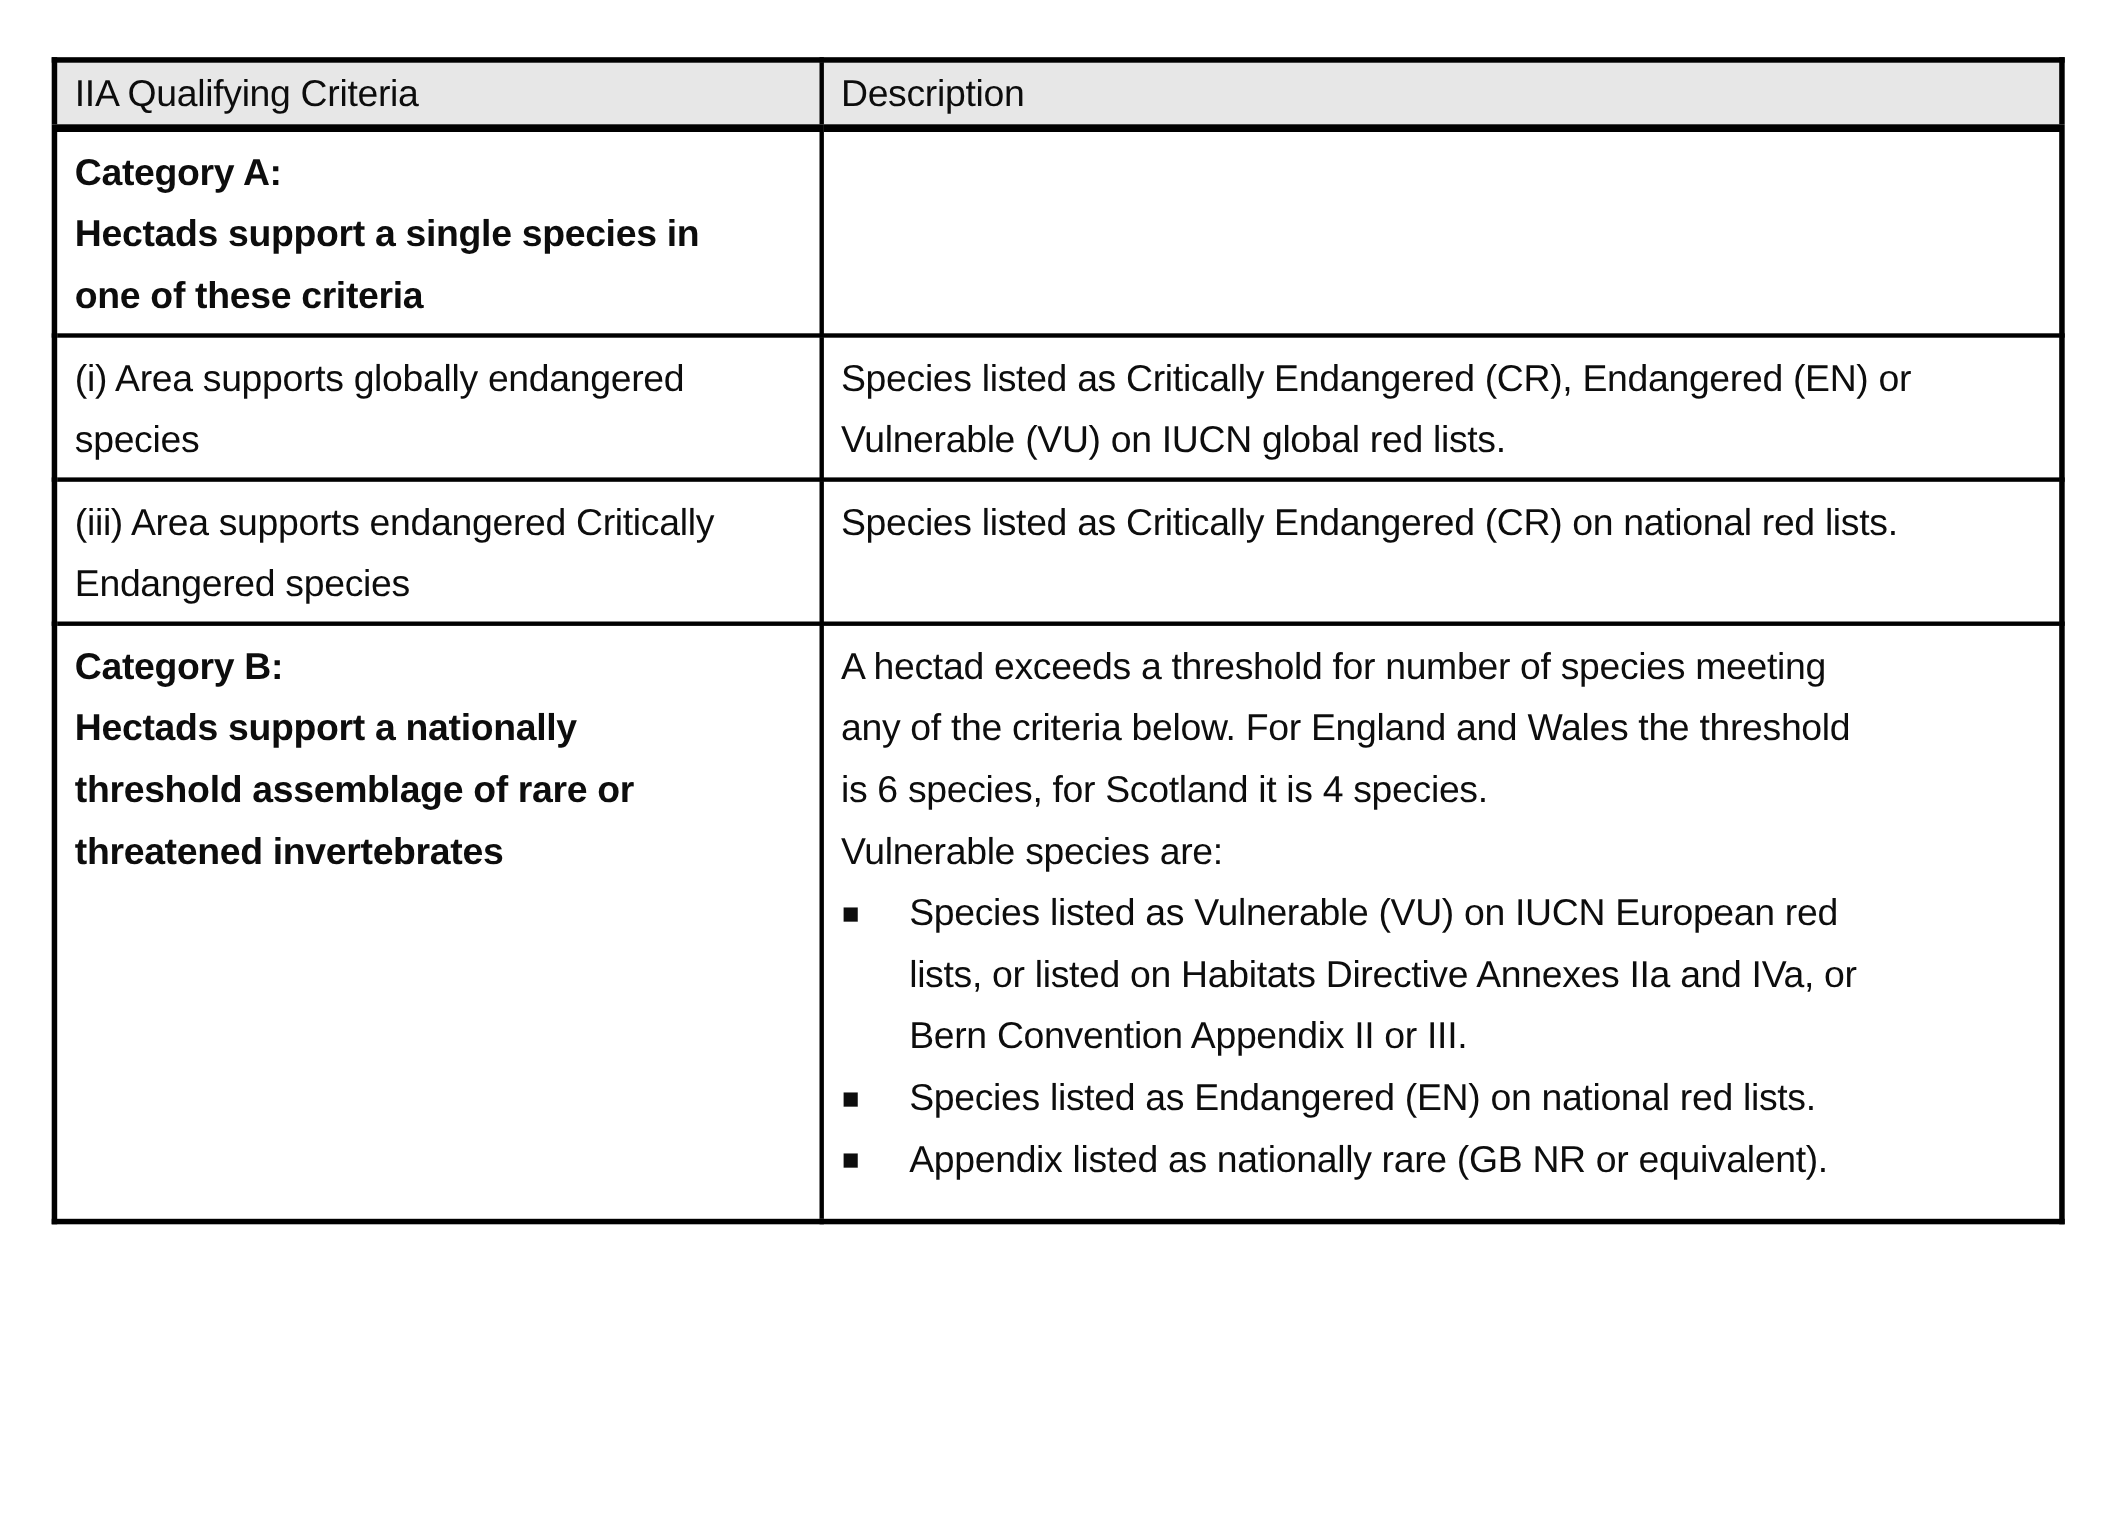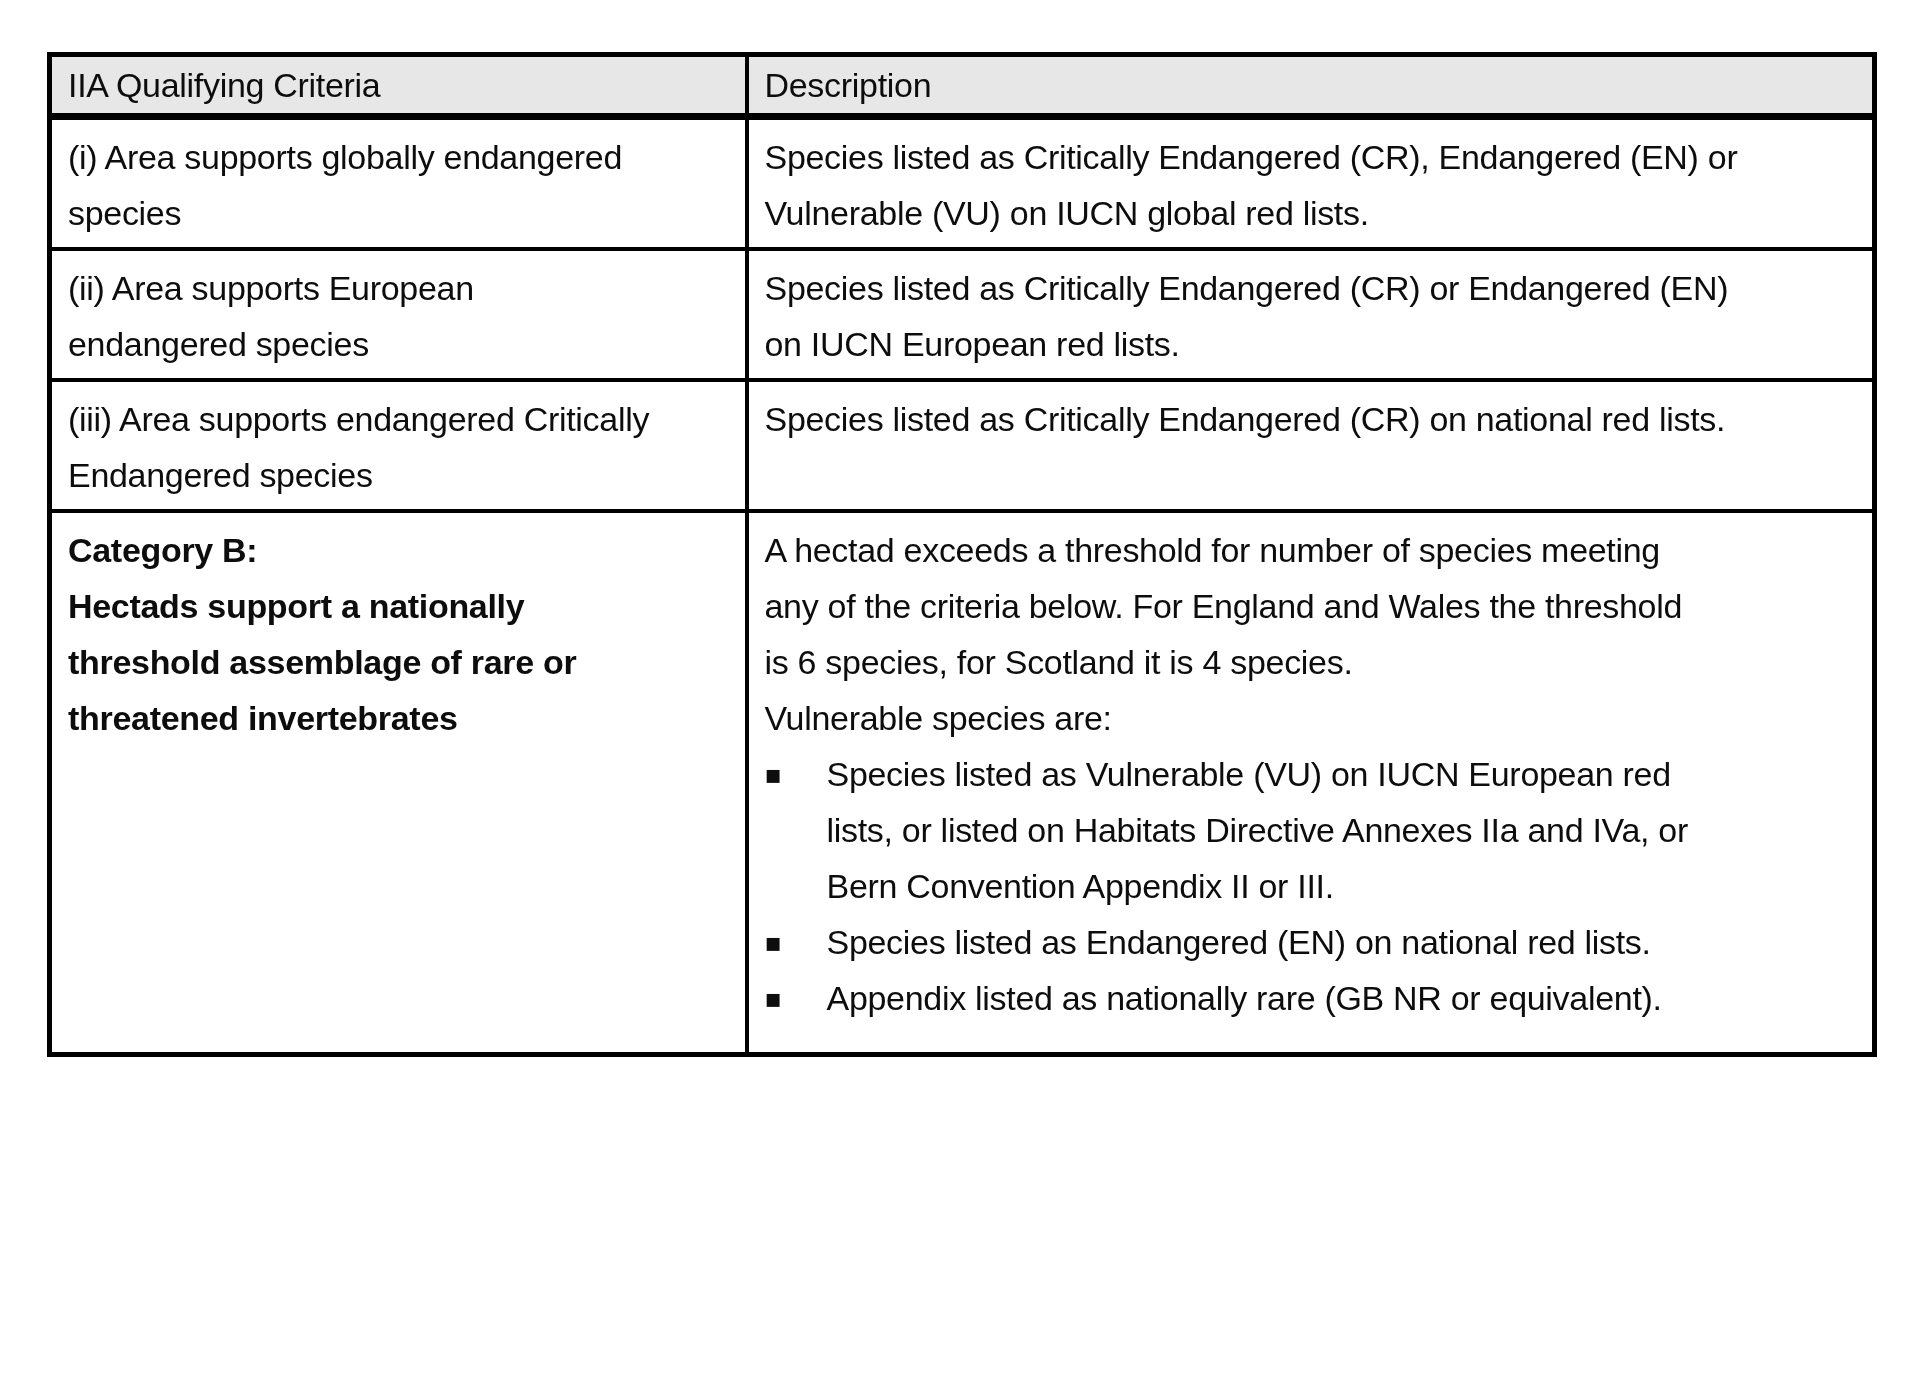--- a/index.html
+++ b/index.html
@@ -70,31 +70,31 @@
       <col class="col-criteria">
       <col class="col-description">
     </colgroup>
     <thead>
       <tr class="header-row">
         <th>IIA Qualifying Criteria</th>
         <th>Description</th>
       </tr>
     </thead>
     <tbody>
+      <tr class="row-cat-a">
+        <td class="bold pre">Category A:
+Hectads support a single species in
+one of these criteria</td>
+        <td class="pre"></td>
+      </tr>
       <tr class="row-i">
         <td class="pre">(i) Area supports globally endangered
 species</td>
         <td class="pre">Species listed as Critically Endangered (CR), Endangered (EN) or
 Vulnerable (VU) on IUCN global red lists.</td>
-      </tr>
-      <tr class="row-ii">
-        <td class="pre">(ii) Area supports European
-endangered species</td>
-        <td class="pre">Species listed as Critically Endangered (CR) or Endangered (EN)
-on IUCN European red lists.</td>
       </tr>
       <tr class="row-iii">
         <td class="pre">(iii) Area supports endangered Critically
 Endangered species</td>
         <td class="pre">Species listed as Critically Endangered (CR) on national red lists.</td>
       </tr>
       <tr class="row-cat-b">
         <td class="bold pre">Category B:
 Hectads support a nationally
 threshold assemblage of rare or

